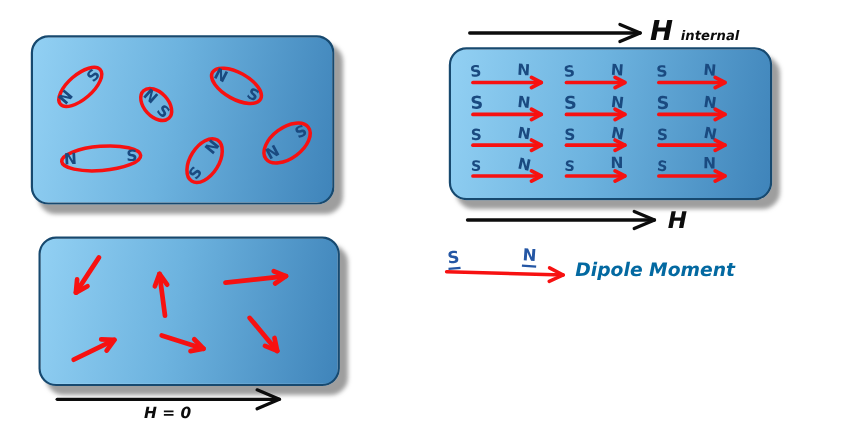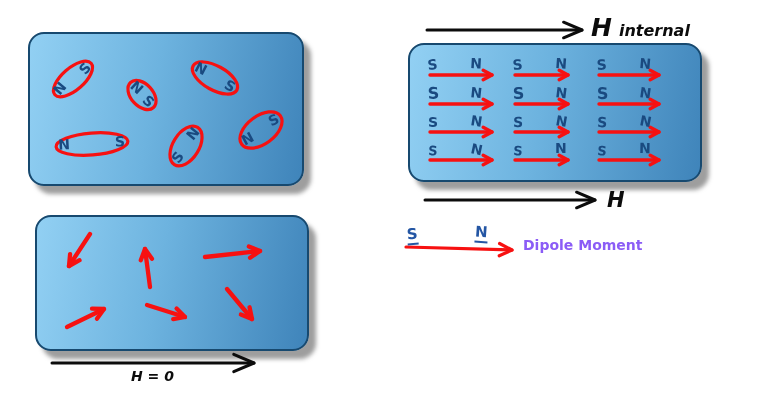--- a/index.html
+++ b/index.html
@@ -12,28 +12,28 @@
     border:2.5px solid #17496f;
     border-radius:16px;
     background:linear-gradient(100deg,#92d0f3 0%,#6db3df 45%,#3f84ba 100%);
     box-shadow:7px 8px 4px rgba(125,125,125,0.75);
   }
   .panel svg{position:absolute;left:0;top:0;}
   svg{display:block;overflow:visible;}
   .overlay{position:absolute;left:0;top:0;pointer-events:none;}
   .lbl{position:absolute;white-space:nowrap;}
   .h-big{font-size:25px;font-weight:bold;font-style:italic;color:#0c0c0c;line-height:1;}
-  .h-sub{font-size:16px;font-weight:bold;font-style:italic;color:#0c0c0c;margin-left:7px;text-align:center;}
+  .h-sub{font-size:12px;font-weight:bold;font-style:italic;color:#0c0c0c;margin-left:7px;text-align:center;}
   .h-mid{font-size:21px;font-weight:bold;font-style:italic;color:#0c0c0c;line-height:1;}
   .h-zero{font-size:14px;font-weight:bold;font-style:italic;color:#0c0c0c;line-height:1;}
   .legend-letter{
     font-size:15px;font-weight:bold;color:#2456a4;line-height:1;
     border-bottom:2px solid #2456a4;padding-bottom:1px;display:inline-block;
   }
-  .dipole-moment{font-size:14px;font-weight:bold;color:#8b5cf6;line-height:1;}
+  .dipole-moment{font-size:17px;font-weight:bold;font-style:italic;color:#0369a1;line-height:1;}
   .baseline-row{display:flex;align-items:baseline;}
 </style>
 </head>
 <body>
 
 <div id="stage">
 
   <div class="panel" id="panel-domains" style="left: 28px; top: 32px; width: 272px; height: 150px;">
     <svg id="domains-svg" width="272" height="150">
         <g transform="translate(43,45) rotate(-38)">

